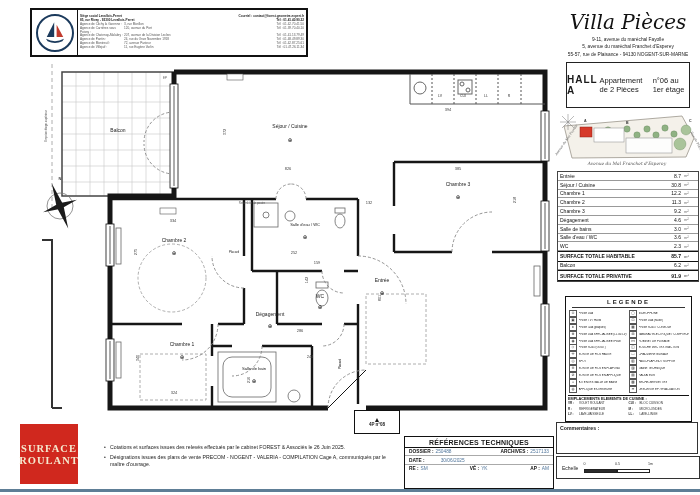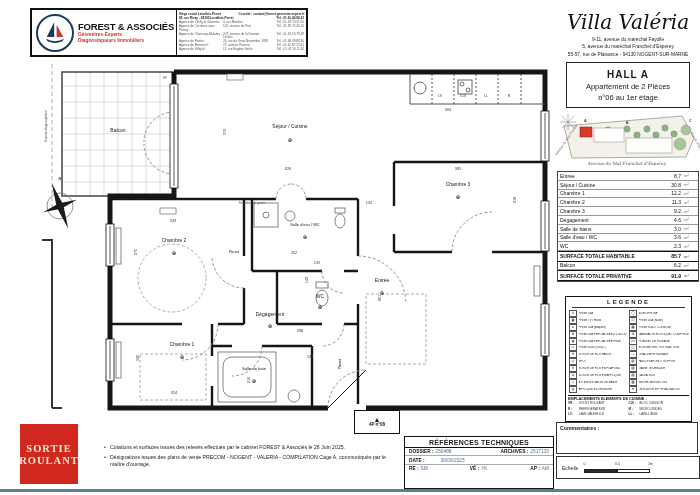--- a/index.html
+++ b/index.html
@@ -15,21 +15,21 @@
   .hl-tag{font-size:4.8px;font-weight:bold;color:#c5382b;line-height:1.25}
   .hl-addr{flex:1;align-self:stretch;border-left:1.5px solid #111;padding:1px 2px;display:flex;flex-direction:column;justify-content:center}
   .hl-row{display:flex;font-size:3.1px;color:#555;line-height:1.28}
   .hl-row .n{width:44px;flex:none}
   .hl-row .a{flex:1}
   .hl-row .t{width:34px;flex:none;text-align:right}
   .hl-row.hd{color:#222;font-weight:bold}
   
   .vv-title{left:557px;top:10px;width:142px;text-align:center;font-family:"DejaVu Serif",serif;font-style:italic;font-size:20px;color:#111}
   .vv-addr{left:557px;top:36px;width:142px;text-align:center;font-size:4.8px;line-height:1.55;color:#222}
-  .hall-box{left:566px;top:62px;width:122px;height:44px;border:1.3px solid #222;display:flex;flex-direction:column;align-items:center;justify-content:center;gap:2px;background:#fff}
+  .hall-box{left:566px;top:62px;width:122px;height:44px;border:1.3px solid #222;display:flex;flex-direction:row;align-items:center;justify-content:center;gap:2px;background:#fff}
   .hall-t1{font-size:10px;font-weight:bold;letter-spacing:1px}
   .hall-t2{font-size:7.5px}
   
   .map{left:556px;top:110px;width:142px;height:50px}
   .map-lb{position:absolute;font-size:3.6px;font-weight:bold;color:#333}
   .street{position:absolute;font-family:"DejaVu Serif",serif;font-style:italic;font-size:3.2px;color:#666;white-space:nowrap}
   .map-cap{left:556px;top:161px;width:142px;text-align:center;font-family:"DejaVu Serif",serif;font-style:italic;font-size:4.4px;color:#555}
   
   .atable{left:557px;top:171px;width:140px;border:1px solid #444;background:#fff}
   .arow{display:flex;align-items:center;height:7.8px;border-bottom:.5px solid #999;padding:0 2px;font-size:5px;color:#111}
@@ -85,25 +85,20 @@
 <body>
 
 <div class="abs hl-box">
   <div class="hl-logo">
     <svg width="28" height="28" viewBox="0 0 34 34">
       <path d="M16,4 L16,22 L7,22 Z" fill="#1b3a5c"></path>
       <path d="M19,7 L19,22 L27,22 Z" fill="#c23b2e"></path>
       <path d="M6,24 Q17,30 28,24 L26,27 Q17,31 8,27 Z" fill="#1b3a5c"></path>
     </svg>
   </div>
-  <div class="hl-idblock">
-    <div class="hl-company">FOREST &amp; ASSOCIÉS</div>
-    <div class="hl-tag">Géomètres-Experts</div>
-    <div class="hl-tag">Diagnostiqueurs Immobiliers</div>
-  </div>
   <div class="hl-addr">
     <div class="hl-row hd">
       <span class="a">Siège social Levallois-Perret</span>
       <span class="t" style="width:80px">Courriel : contact@forest.geometre-expert.fr</span>
     </div>
     <div class="hl-row hd">
       <span class="a">85, rue Rivay - 92300 Levallois-Perret</span>
       <span class="t">Tél : 01.41.40.90.22</span>
     </div>
     <div class="hl-row">
@@ -132,21 +127,21 @@
       <span class="t">Tél : 01.42.87.25.61</span>
     </div>
     <div class="hl-row">
       <span class="n">Agence de Villejuif :</span>
       <span class="a">11, rue Eugène Varlin</span>
       <span class="t">Tél : 01.47.26.11.34</span>
     </div>
   </div>
 </div>
 
-<div class="abs vv-title">Villa Valéria</div>
+<div class="abs vv-title">Villa Pièces</div>
 <div class="abs vv-addr">
   <div>9-11, avenue du maréchal Fayolle</div>
   <div>5, avenue du maréchal Franchet d'Esperey</div>
   <div>55-57, rue de Plaisance - 94130 NOGENT-SUR-MARNE</div>
 </div>
 <div class="abs hall-box">
   <div class="hall-t1">HALL A</div>
   <div class="hall-t2">Appartement de 2 Pièces</div>
   <div class="hall-t2">n°06 au 1er étage</div>
 </div>
@@ -554,21 +549,21 @@
   <span class="dim ctr" style="left:38px;top:122px;font-weight:bold">N</span>
 
   
   <div class="marker">
     <span class="tri">▲</span>
     <span class="tx">4P n°08</span>
   </div>
 </div>
 
 <div class="abs fs-box">
-  <span>SORTIE</span>
+  <span>SURFACE</span>
   <span>ROULANT</span>
 </div>
 
 <div class="abs bullets">
   <div class="b-row">
     <span class="b-dot">•</span>
     <span class="b-tx">Cotations et surfaces issues des relevés effectués par le cabinet FOREST &amp; Associés le 26 Juin 2025.</span>
   </div>
   <div class="b-row">
     <span class="b-dot">•</span>

